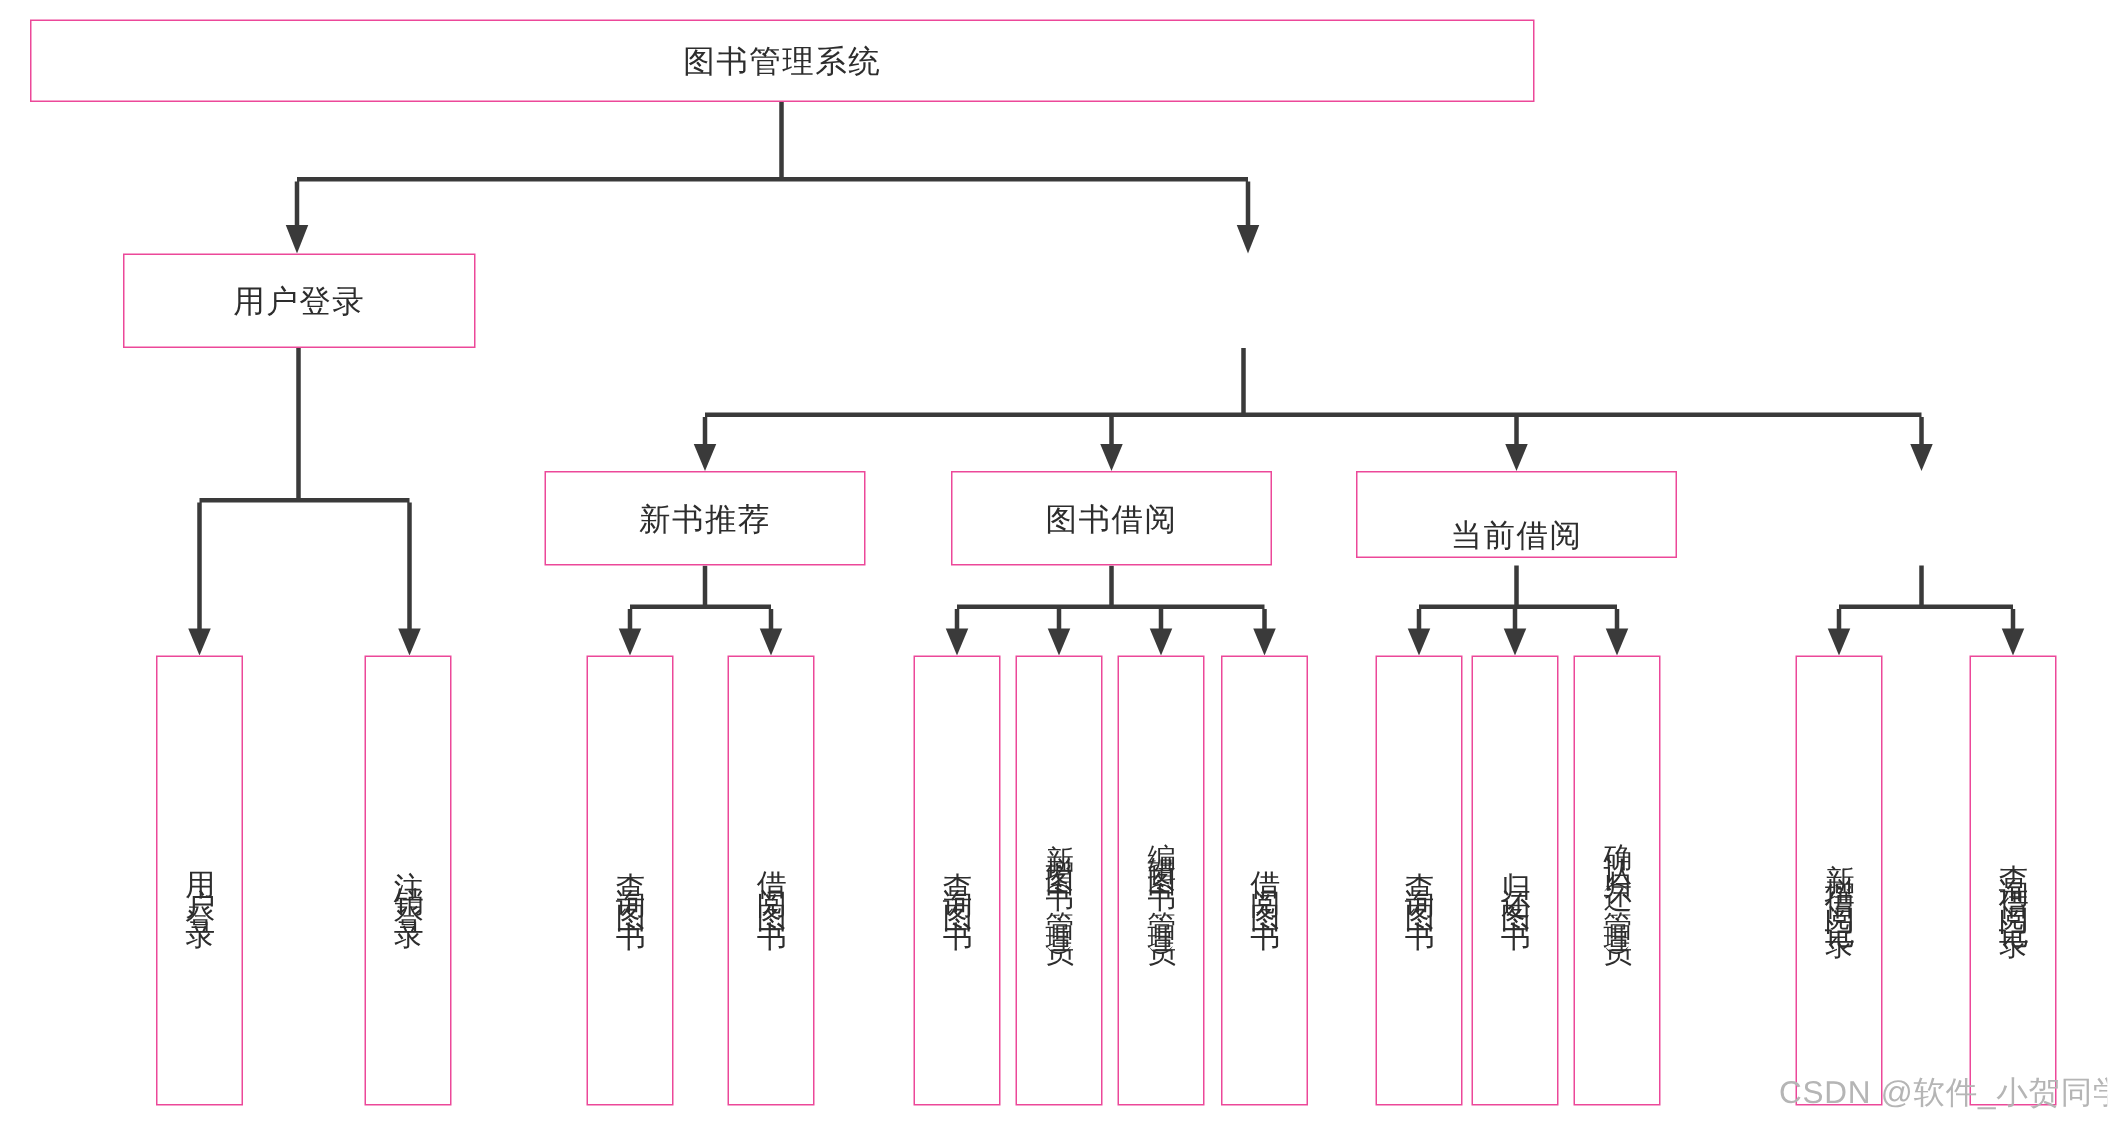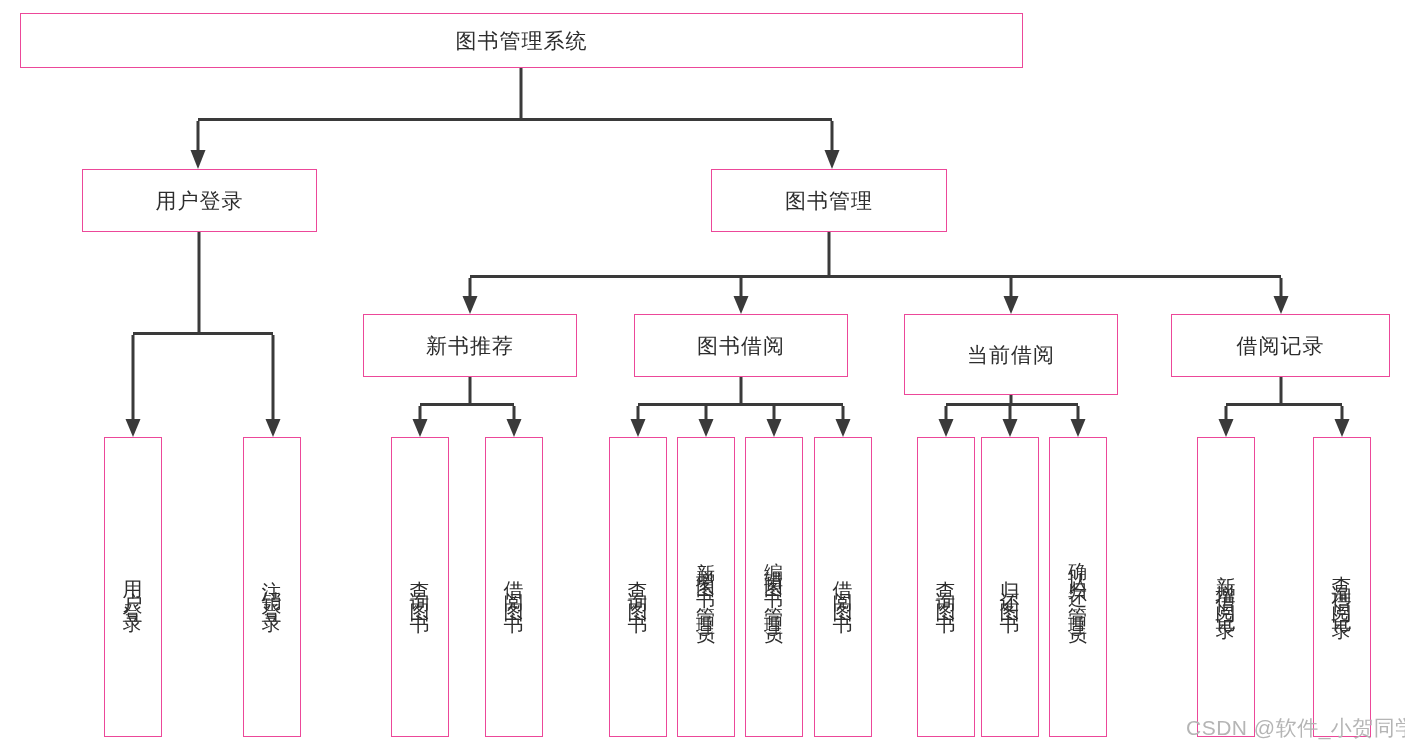--- a/index.html
+++ b/index.html
@@ -108,35 +108,29 @@
     </g>
   </svg>
 
   <div class="node h-node" style="left:20px; top:13px; width:1003px; height:55px;">
     <span>图书管理系统</span>
   </div>
 
   <div class="node h-node" style="left:82px; top:169px; width:235px; height:63px;">
     <span>用户登录</span>
   </div>
-  <div class="node h-node" style="left:711px; top:169px; width:236px; height:63px;">
-    <span>图书管理</span>
-  </div>
 
   <div class="node h-node" style="left:634px; top:314px; width:214px; height:63px;">
     <span>图书借阅</span>
   </div>
   <div class="node h-node" style="left:363px; top:314px; width:214px; height:63px;">
     <span>新书推荐</span>
   </div>
-  <div class="node h-node" style="left:904px; top:314px; width:214px; height:81px;">
+  <div class="node h-node" style="left:904px; top:314px; width:214px; height:58px;align-items:flex-end;">
     <span>当前借阅</span>
-  </div>
-  <div class="node h-node" style="left:1171px; top:314px; width:219px; height:63px;">
-    <span>借阅记录</span>
   </div>
 
   <div class="node leaf" style="left:104px;">
     <span class="v-label">用户登录</span>
   </div>
   <div class="node leaf" style="left:243px;">
     <span class="v-label">注销登录</span>
   </div>
 
   <div class="node leaf" style="left:391px;">

